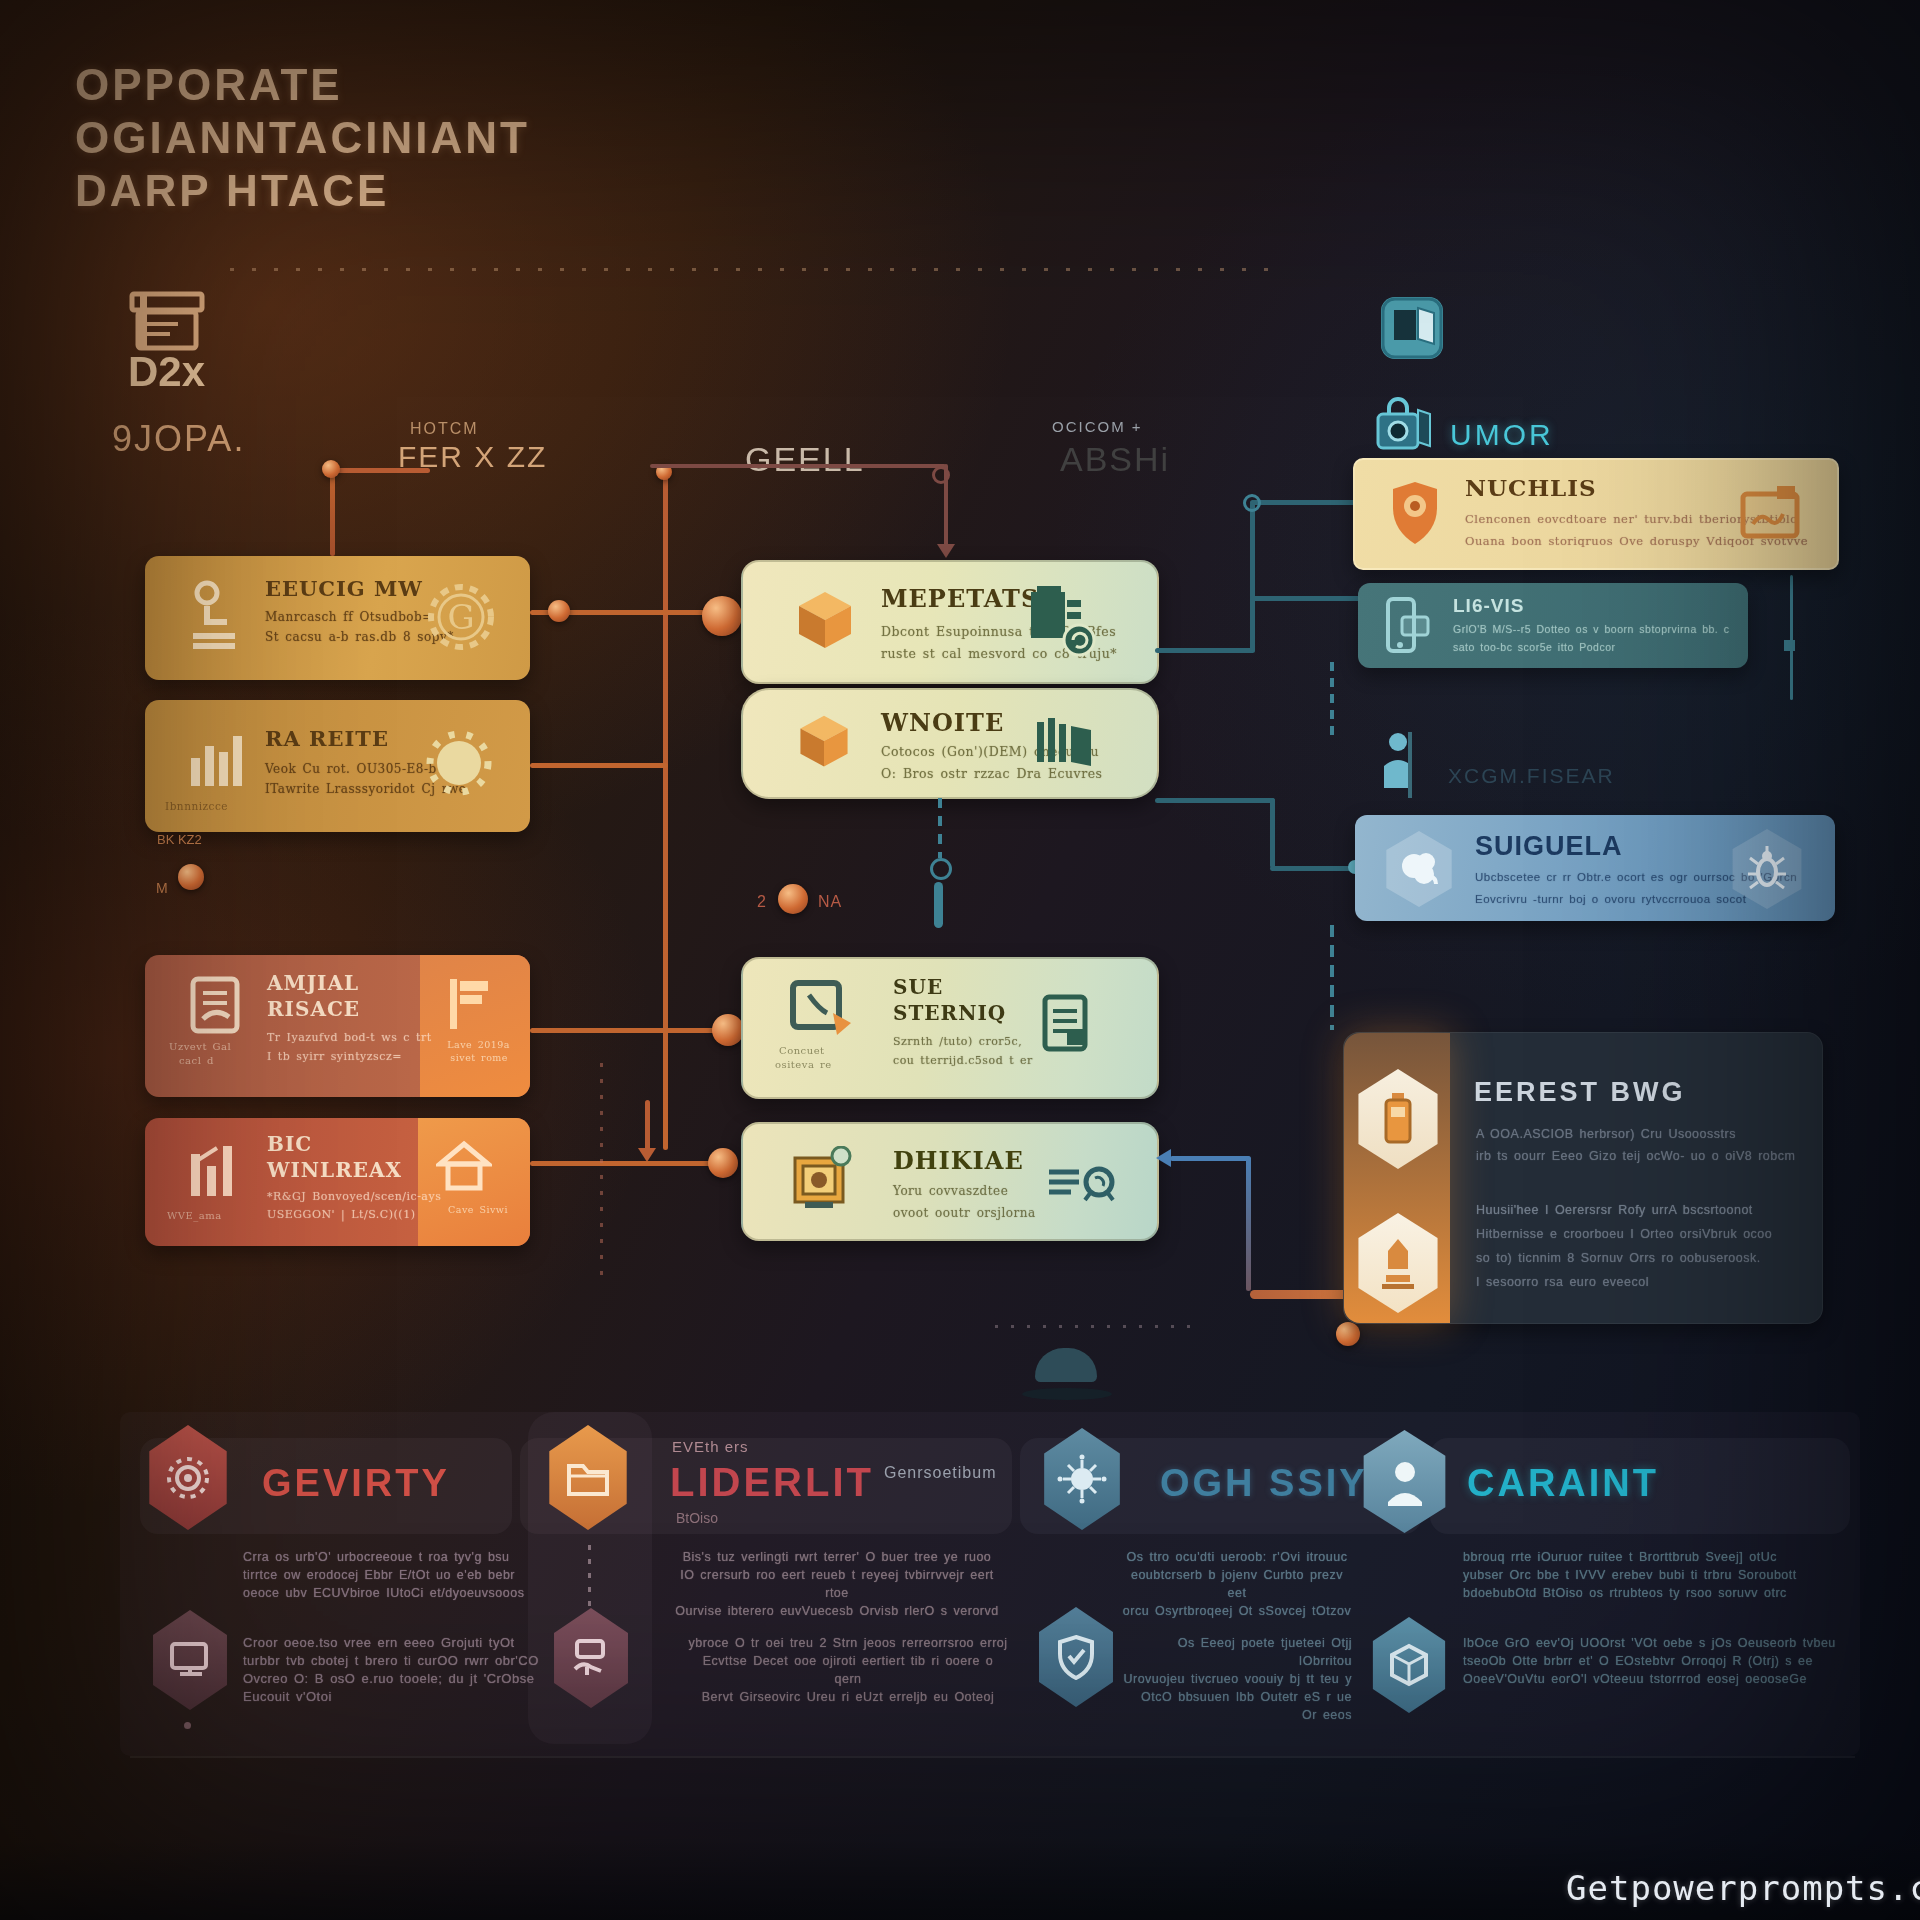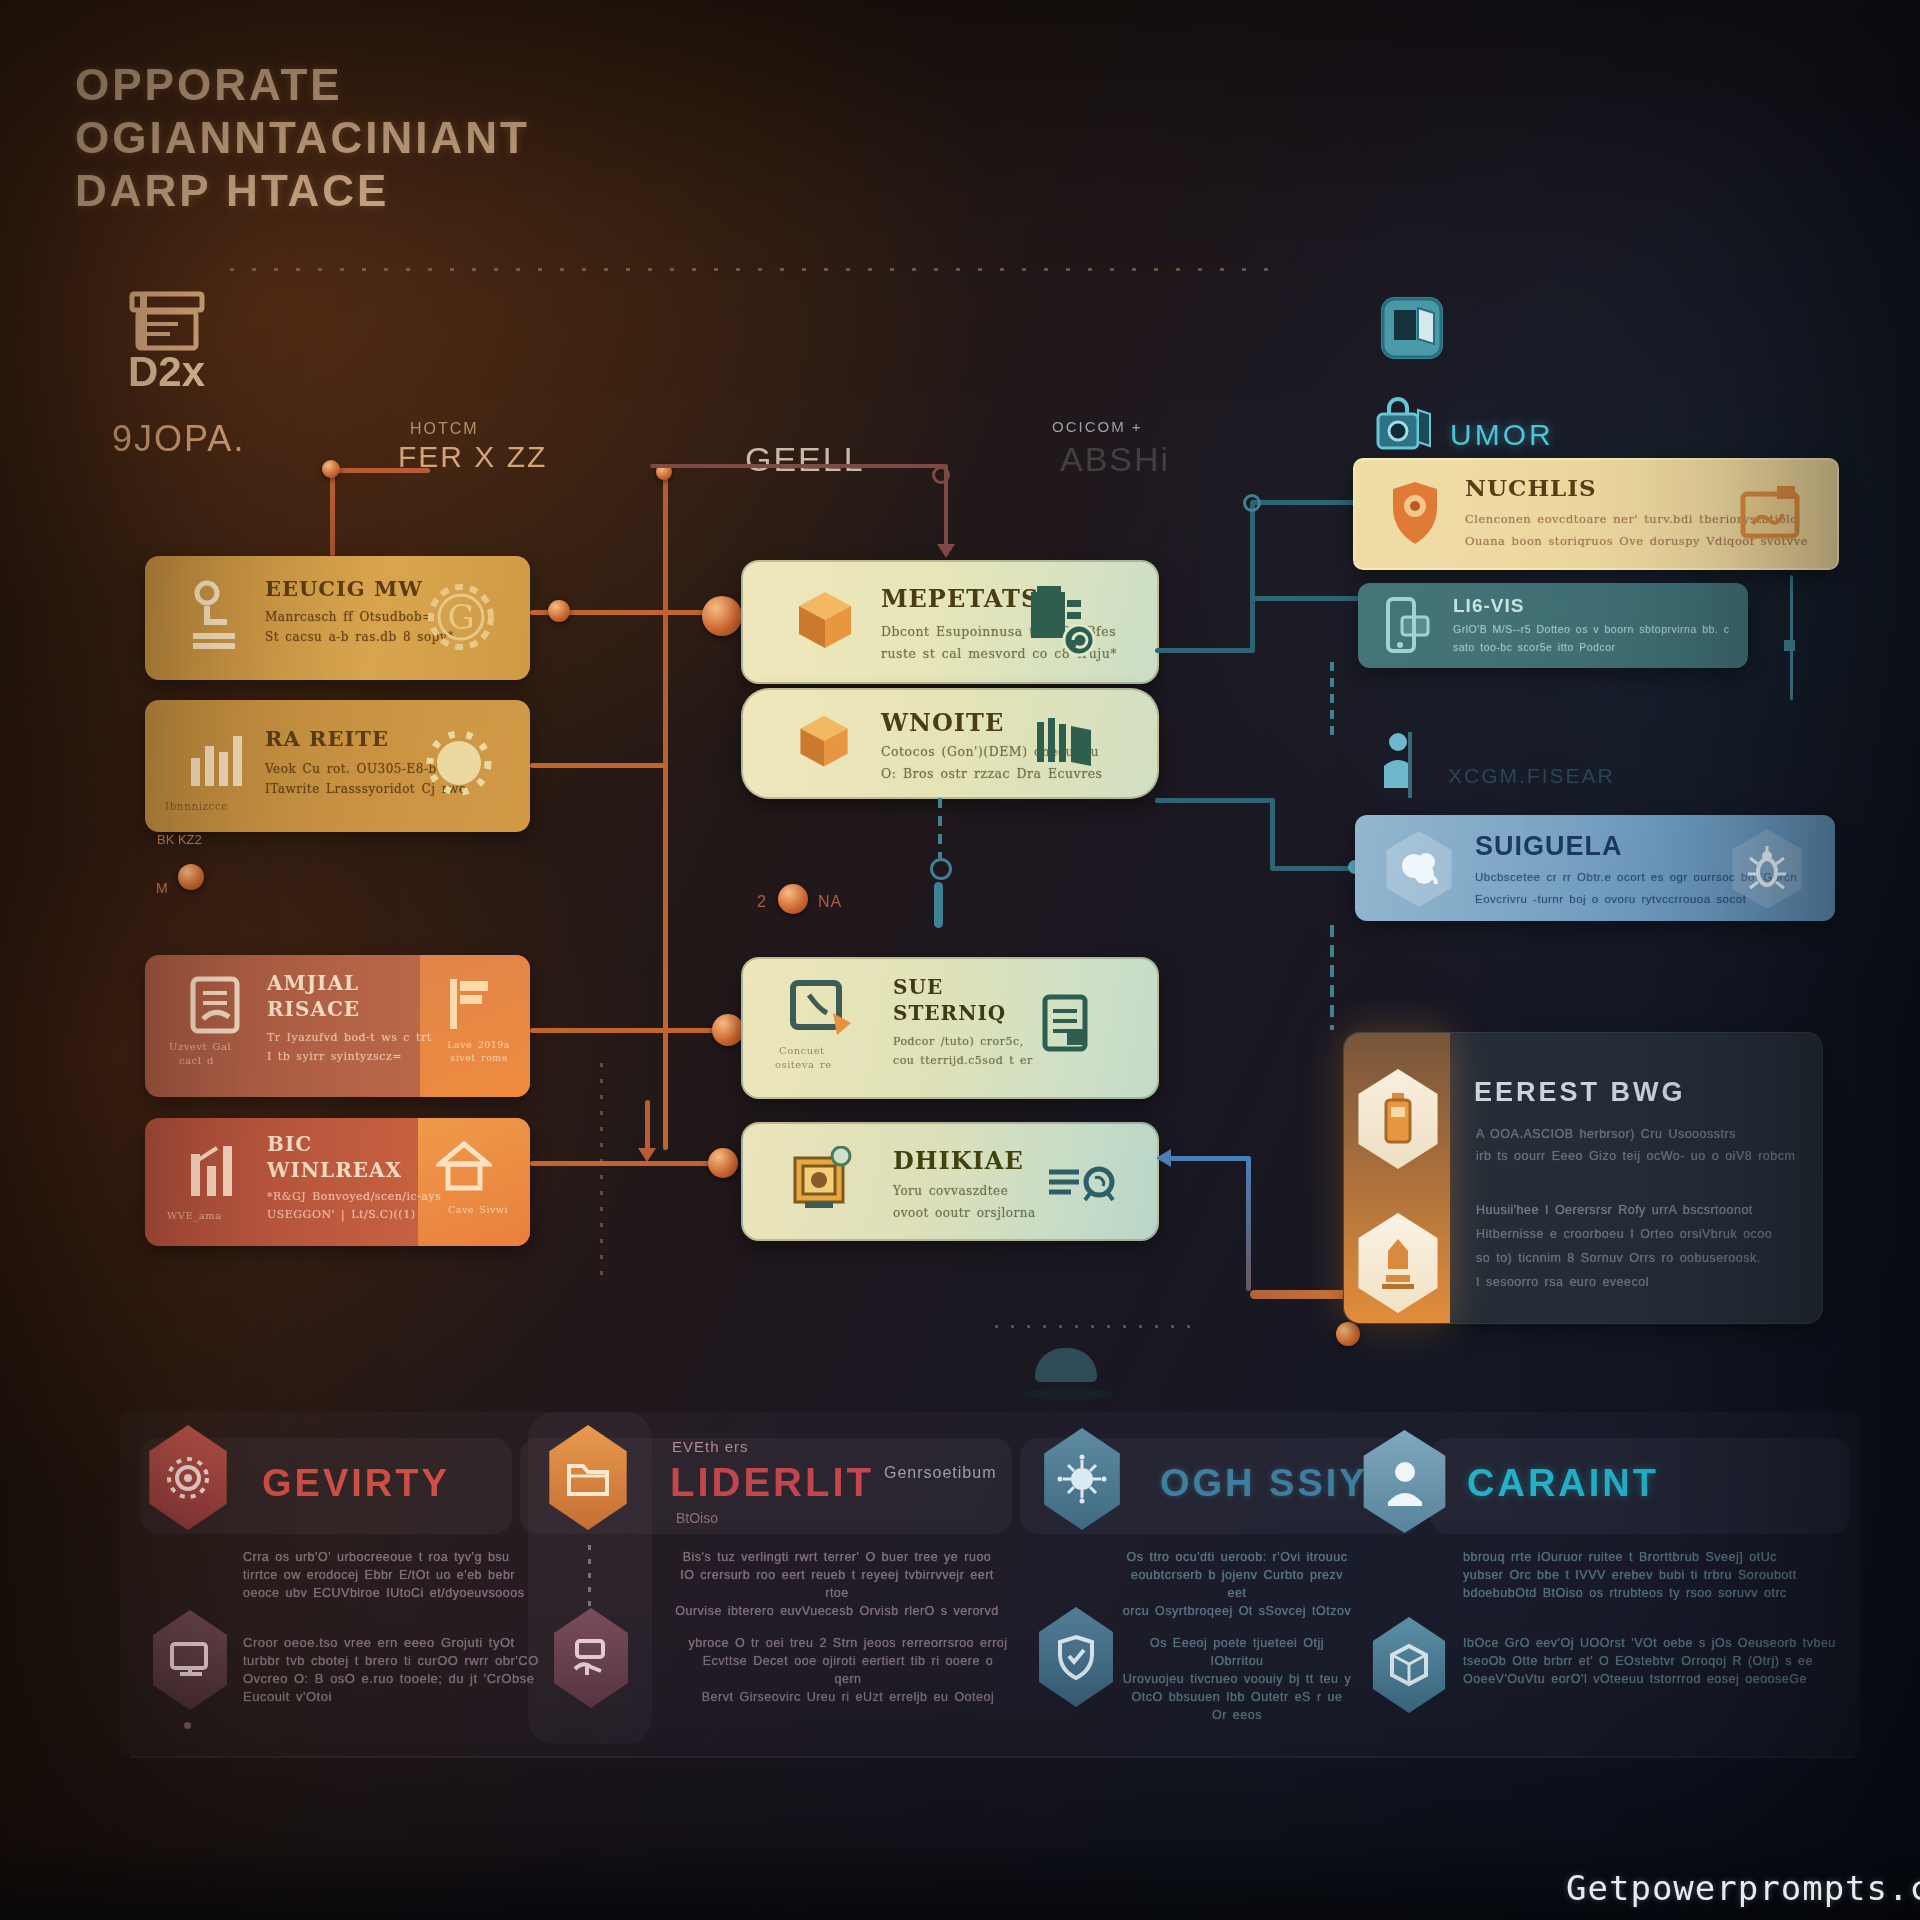--- a/index.html
+++ b/index.html
@@ -207,21 +207,21 @@
 <div class="card" style="left:741px;top:957px;width:414px;height:138px;border-radius:18px;background:linear-gradient(100deg,#eee6ba 0%,#e0e2b8 45%,#cfe0c6 80%,#c2dbc8 100%);border:2px solid rgba(60,60,30,.25)">
   <svg class="abs" style="left:46px;top:20px" width="66" height="60" viewBox="0 0 66 60">
     <rect x="4" y="4" width="46" height="44" rx="5" fill="none" stroke="#3e5c55" stroke-width="6"></rect>
     <path d="M20 16 q10 14 18 18" fill="none" stroke="#3e5c55" stroke-width="5"></path>
     <polygon points="44,34 62,44 48,56" fill="#e8923f"></polygon>
   </svg>
   <div class="abs serif gib" style="left:36px;top:86px;font-size:10px;color:rgba(80,78,36,.6)">Concuet</div>
   <div class="abs serif gib" style="left:32px;top:100px;font-size:10px;color:rgba(80,78,36,.6)">ositeva re</div>
   <div class="abs serif" style="left:150px;top:16px;font-size:20px;font-weight:700;letter-spacing:1px;color:#3e3a14">SUE</div>
   <div class="abs serif" style="left:150px;top:42px;font-size:20px;font-weight:700;letter-spacing:1px;color:#3e3a14">STERNIQ</div>
-  <div class="abs serif gib fuzz" style="left:150px;top:76px;font-size:11px;color:rgba(85,85,40,.6)">Podcor /tuto) cror5c,</div>
+  <div class="abs serif gib fuzz" style="left:150px;top:76px;font-size:11px;color:rgba(85,85,40,.6)">Szrnth /tuto) cror5c,</div>
   <div class="abs serif gib fuzz" style="left:150px;top:95px;font-size:11px;color:rgba(85,85,40,.6)">cou tterrijd.c5sod t er</div>
   <svg class="abs" style="right:64px;top:34px" width="54" height="62" viewBox="0 0 54 62">
     <rect x="6" y="4" width="40" height="52" rx="4" fill="none" stroke="#2d5e4e" stroke-width="5"></rect>
     <path d="M14 18 h24 M14 28 h24 M14 38 h16" stroke="#2d5e4e" stroke-width="4"></path>
     <rect x="28" y="36" width="16" height="16" fill="#2d5e4e"></rect>
   </svg>
 </div>
 
 <div class="card" style="left:741px;top:1122px;width:414px;height:115px;border-radius:18px;background:linear-gradient(100deg,#ece4ba 0%,#dce0ba 45%,#c6dcc8 80%,#b8d6c8 100%);border:2px solid rgba(60,60,30,.25)">
   <svg class="abs" style="left:48px;top:22px" width="62" height="66" viewBox="0 0 62 66">
@@ -448,21 +448,21 @@
   <svg width="46" height="46" viewBox="0 0 46 46">
     <polygon points="23,4 40,13 40,33 23,42 6,33 6,13" fill="none" stroke="#dcebf2" stroke-width="4"></polygon>
     <path d="M6 13 L23 22 L40 13 M23 22 V42" fill="none" stroke="#dcebf2" stroke-width="3"></path>
   </svg>
 </div>
 <div class="abs gib fuzz" style="left:1122px;top:1548px;width:230px;font-size:12.5px;line-height:18px;color:#5a7484;text-align:center">
   <div>Os ttro ocu'dti ueroob: r'Ovi itrouuc</div>
   <div>eoubtcrserb b jojenv Curbto prezv eet</div>
   <div>orcu Osyrtbroqeej Ot sSovcej tOtzov</div>
 </div>
-<div class="abs gib fuzz" style="left:1122px;top:1634px;width:230px;font-size:12.5px;line-height:18px;color:#5a7484;text-align:center">
+<div class="abs gib fuzz" style="left:1122px;top:1634px;width:230px;font-size:12.5px;line-height:18px;color:#5a7484;text-align:right">
   <div>Os Eeeoj poete tjueteei Otjj IObrritou</div>
   <div>Urovuojeu tivcrueo voouiy bj tt teu y</div>
   <div>OtcO bbsuuen Ibb Outetr eS r ue Or eeos</div>
 </div>
 
 <div class="abs btm-title" style="left:1467px;top:1462px;font-size:38px;color:#23b0c8;text-shadow:0 0 8px rgba(40,180,200,.4)">CARAINT</div>
 <div class="abs gib fuzz" style="left:1463px;top:1548px;width:380px;font-size:12.5px;line-height:18px;color:#54707e">
   <div>bbrouq rrte iOuruor ruitee t Brorttbrub Sveej] otUc</div>
   <div>yubser Orc bbe t IVVV erebev bubi ti trbru Soroubott</div>
   <div>bdoebubOtd BtOiso os rtrubteos ty rsoo soruvv otrc</div>

